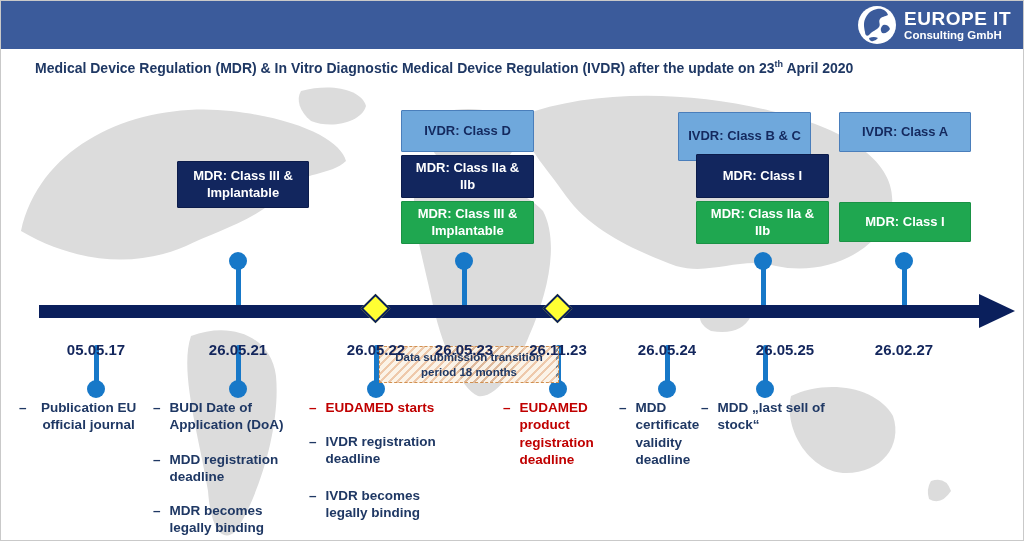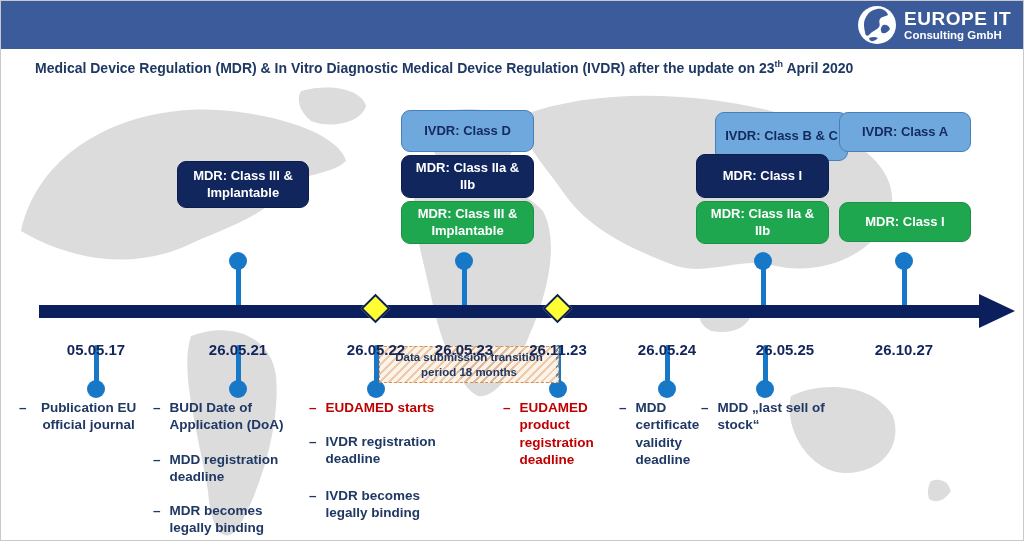--- a/index.html
+++ b/index.html
@@ -15,32 +15,32 @@
   .globe { width:40px; height:40px; }
   .logo-text { display:flex; flex-direction:column; line-height:1.05; }
   .logo-name { color:#ffffff; font-weight:bold; font-size:19px; letter-spacing:.5px; }
   .logo-sub  { color:#ffffff; font-weight:bold; font-size:11.5px; }
   .subtitle { position:absolute; left:34px; top:58px; font-size:14px; font-weight:bold; color:#1F3864; z-index:4; }
   .subtitle sup { font-size:9px; }
   
   .map { position:absolute; left:0; top:80px; z-index:0; }
   
   .cbox {
-    position:absolute; z-index:3; border-radius:9px;
+    position:absolute; z-index:3; border-radius:1px;
     display:flex; align-items:center; justify-content:center; text-align:center;
     font-weight:bold; font-size:13px; line-height:1.25; padding:16px 8px;
   }
   .navy      { background:#12265E; color:#ffffff; border:1.5px solid #0C1C4B; }
   .lightblue { background:#6FA8DC; color:#14295E; border:1.5px solid #4A7EBB; }
   .green     { background:#1FA750; color:#ffffff; border:1.5px solid #1A9245; }
   .b1 { left:176px; top:160px; width:132px; height:47px; }
   .b2 { left:400px; top:109px; width:133px; height:42px; }
   .b3 { left:400px; top:154px; width:133px; height:43px; }
   .b4 { left:400px; top:200px; width:133px; height:43px; }
-  .b5 { left:714px; top:111px; width:133px; height:49px; }
+  .b5 { left:677px; top:111px; width:133px; height:49px; }
   .b6 { left:695px; top:153px; width:133px; height:44px; }
   .b7 { left:695px; top:200px; width:133px; height:43px; }
   .b8 { left:838px; top:111px; width:132px; height:40px; }
   .b9 { left:838px; top:201px; width:132px; height:40px; }
   
   .tl-bar { position:absolute; left:38px; top:304px; width:945px; height:13px; background:#0A1F5C; z-index:2; }
   .tl-arrow { position:absolute; left:978px; top:293px; width:0; height:0; z-index:2;
     border-left:36px solid #0A1F5C; border-top:17px solid transparent; border-bottom:17px solid transparent; }
   .stem { position:absolute; width:5px; background:#1778C8; z-index:1; border-radius:2px; }
   .stem.up   { top:260px; height:46px; }
@@ -136,21 +136,21 @@
   <div class="diamond" style="left:364px; top:297px;"></div>
   <div class="diamond" style="left:546px; top:297px;"></div>
 
   <div class="date" style="left:49px;">05.05.17</div>
   <div class="date" style="left:191px;">26.05.21</div>
   <div class="date" style="left:329px;">26.05.22</div>
   <div class="date" style="left:417px;">26.05.23</div>
   <div class="date" style="left:511px;">26.11.23</div>
   <div class="date" style="left:620px;">26.05.24</div>
   <div class="date" style="left:738px;">26.05.25</div>
-  <div class="date" style="left:857px;">26.10.27</div>
+  <div class="date" style="left:857px;">26.02.27</div>
 
   <div class="hatch">Data submission transition period 18 months</div>
 
   <div class="stem down" style="left:93px;"></div>
   <div class="stem down" style="left:235px;"></div>
   <div class="stem down" style="left:373px;"></div>
   <div class="stem down" style="left:555px;"></div>
   <div class="stem down" style="left:664px;"></div>
   <div class="stem down" style="left:762px;"></div>
   <div class="dot down" style="left:86px;"></div>

